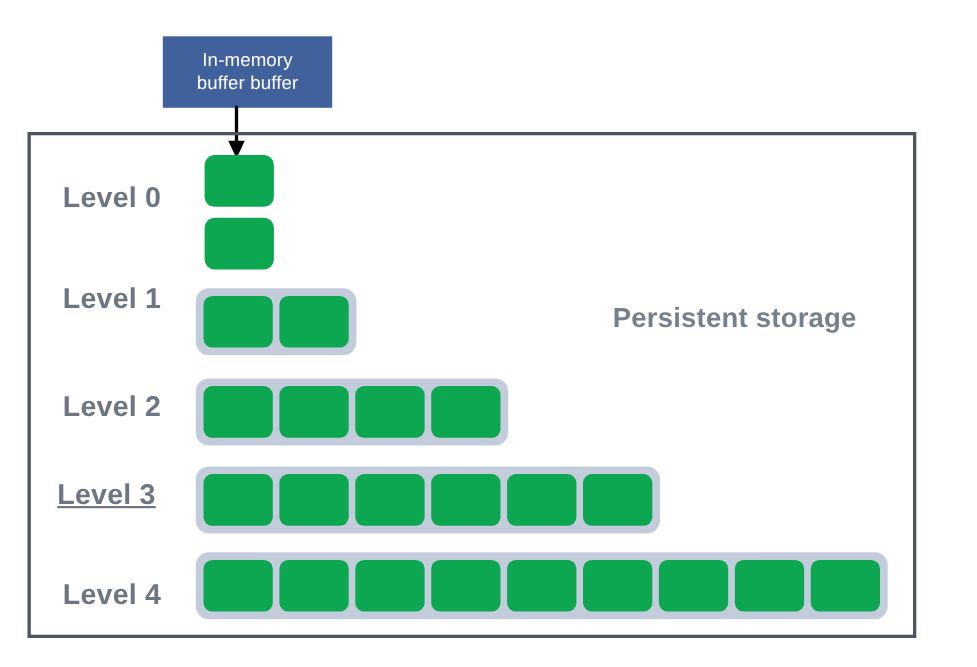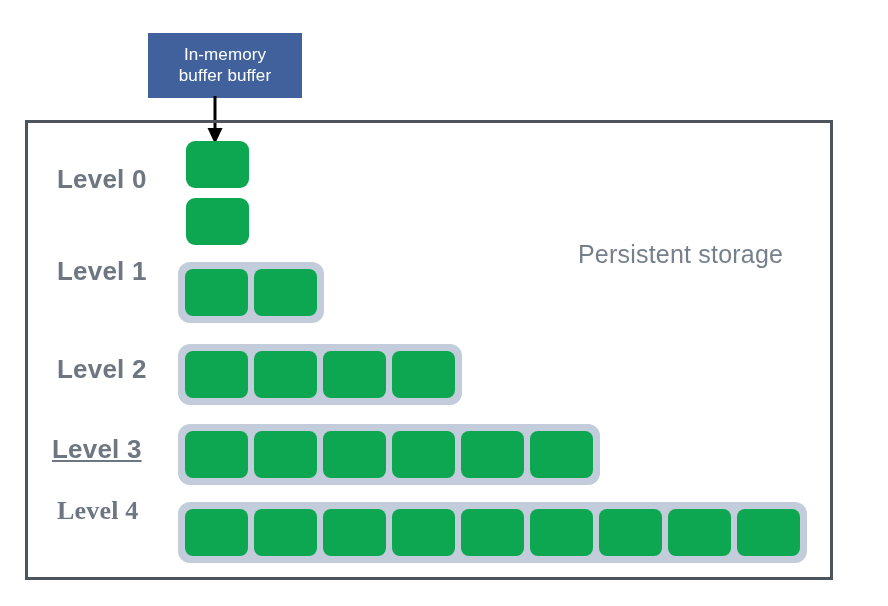--- a/index.html
+++ b/index.html
@@ -57,27 +57,26 @@
     width: 808px;
     height: 460px;
     border: 3px solid #4D545E;
     box-sizing: border-box;
     background: transparent;
   }
 
   #persistent-storage-label {
     position: absolute;
     left: 557px;
-    top: 240px;
+    top: 275px;
     font-size: 25px;
-    font-weight: normal;
+    font-weight: bold;
     color: #76808C;
     letter-spacing: 0.2px;
     white-space: nowrap;
-    margin-left: 21px;
   }
 
   
   .level-label {
     position: absolute;
     font-size: 26px;
     font-weight: bold;
     color: #6E7682;
     letter-spacing: 0.2px;
     white-space: nowrap;
@@ -165,21 +164,21 @@
       <div class="level-row" style="left: 178px; top: 424px;">
         <div class="level-tray">
           <div class="sstable"></div>
           <div class="sstable"></div>
           <div class="sstable"></div>
           <div class="sstable"></div>
           <div class="sstable"></div>
           <div class="sstable"></div>
         </div>
       </div>
-      <div class="level-label" style="left: 57px; top: 496px; font-family: Liberation Serif, serif;">Level 4</div>
+      <div class="level-label" style="left: 57px; top: 525px;">Level 4</div>
       <div class="level-row" style="left: 178px; top: 502px;">
         <div class="level-tray">
           <div class="sstable"></div>
           <div class="sstable"></div>
           <div class="sstable"></div>
           <div class="sstable"></div>
           <div class="sstable"></div>
           <div class="sstable"></div>
           <div class="sstable"></div>
           <div class="sstable"></div>

